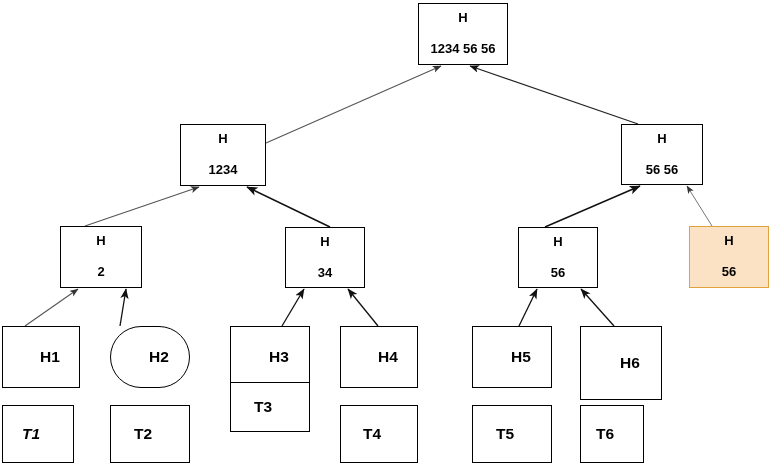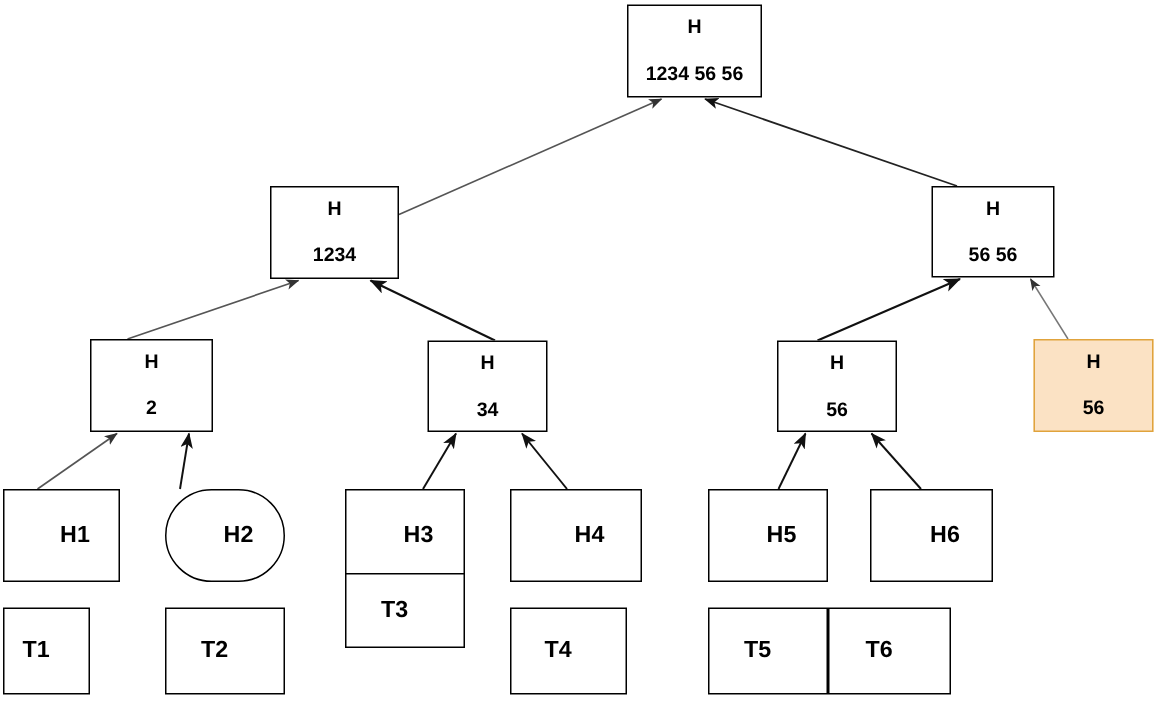--- a/index.html
+++ b/index.html
@@ -131,42 +131,42 @@
       </div>
       <div class="node leaf" style="left: 2px; top: 326px; width: 78px; height: 62px;">
         <span class="leaf-label">H1</span>
       </div>
       <div class="node leaf" style="left: 110px; top: 326px; width: 80px; height: 62px; border-radius: 31px;">
         <span class="leaf-label">H2</span>
       </div>
       <div class="node leaf" style="left: 230px; top: 326px; width: 80px; height: 62px;">
         <span class="leaf-label">H3</span>
       </div>
-      <div class="node leaf" style="left: 340px; top: 326px; width: 88px; height: 62px;">
+      <div class="node leaf" style="left: 340px; top: 326px; width: 78px; height: 62px;">
         <span class="leaf-label">H4</span>
       </div>
       <div class="node leaf" style="left: 472px; top: 326px; width: 80px; height: 62px;">
         <span class="leaf-label">H5</span>
       </div>
-      <div class="node leaf" style="left: 580px; top: 326px; width: 82px; height: 62px;">
+      <div class="node leaf" style="left: 580px; top: 326px; width: 82px; height: 74px;">
         <span class="leaf-label">H6</span>
       </div>
-      <div class="node tx" style="left: 2px; top: 405px; width: 58px; height: 58px;">
+      <div class="node tx" style="left: 2px; top: 405px; width: 72px; height: 58px; font-style: italic;">
         <span class="leaf-label">T1</span>
       </div>
       <div class="node tx" style="left: 110px; top: 405px; width: 80px; height: 58px;">
         <span class="leaf-label">T2</span>
       </div>
       <div class="node tx" style="left: 230px; top: 382px; width: 80px; height: 50px;">
         <span class="leaf-label">T3</span>
       </div>
       <div class="node tx" style="left: 340px; top: 405px; width: 78px; height: 58px;">
         <span class="leaf-label">T4</span>
       </div>
       <div class="node tx" style="left: 472px; top: 405px; width: 80px; height: 58px;">
         <span class="leaf-label">T5</span>
       </div>
-      <div class="node tx" style="left: 552px; top: 405px; width: 82px; height: 58px;">
+      <div class="node tx" style="left: 580px; top: 405px; width: 64px; height: 58px;">
         <span class="leaf-label">T6</span>
       </div>
     </div>
 
 </div>
 
 </body></html>

